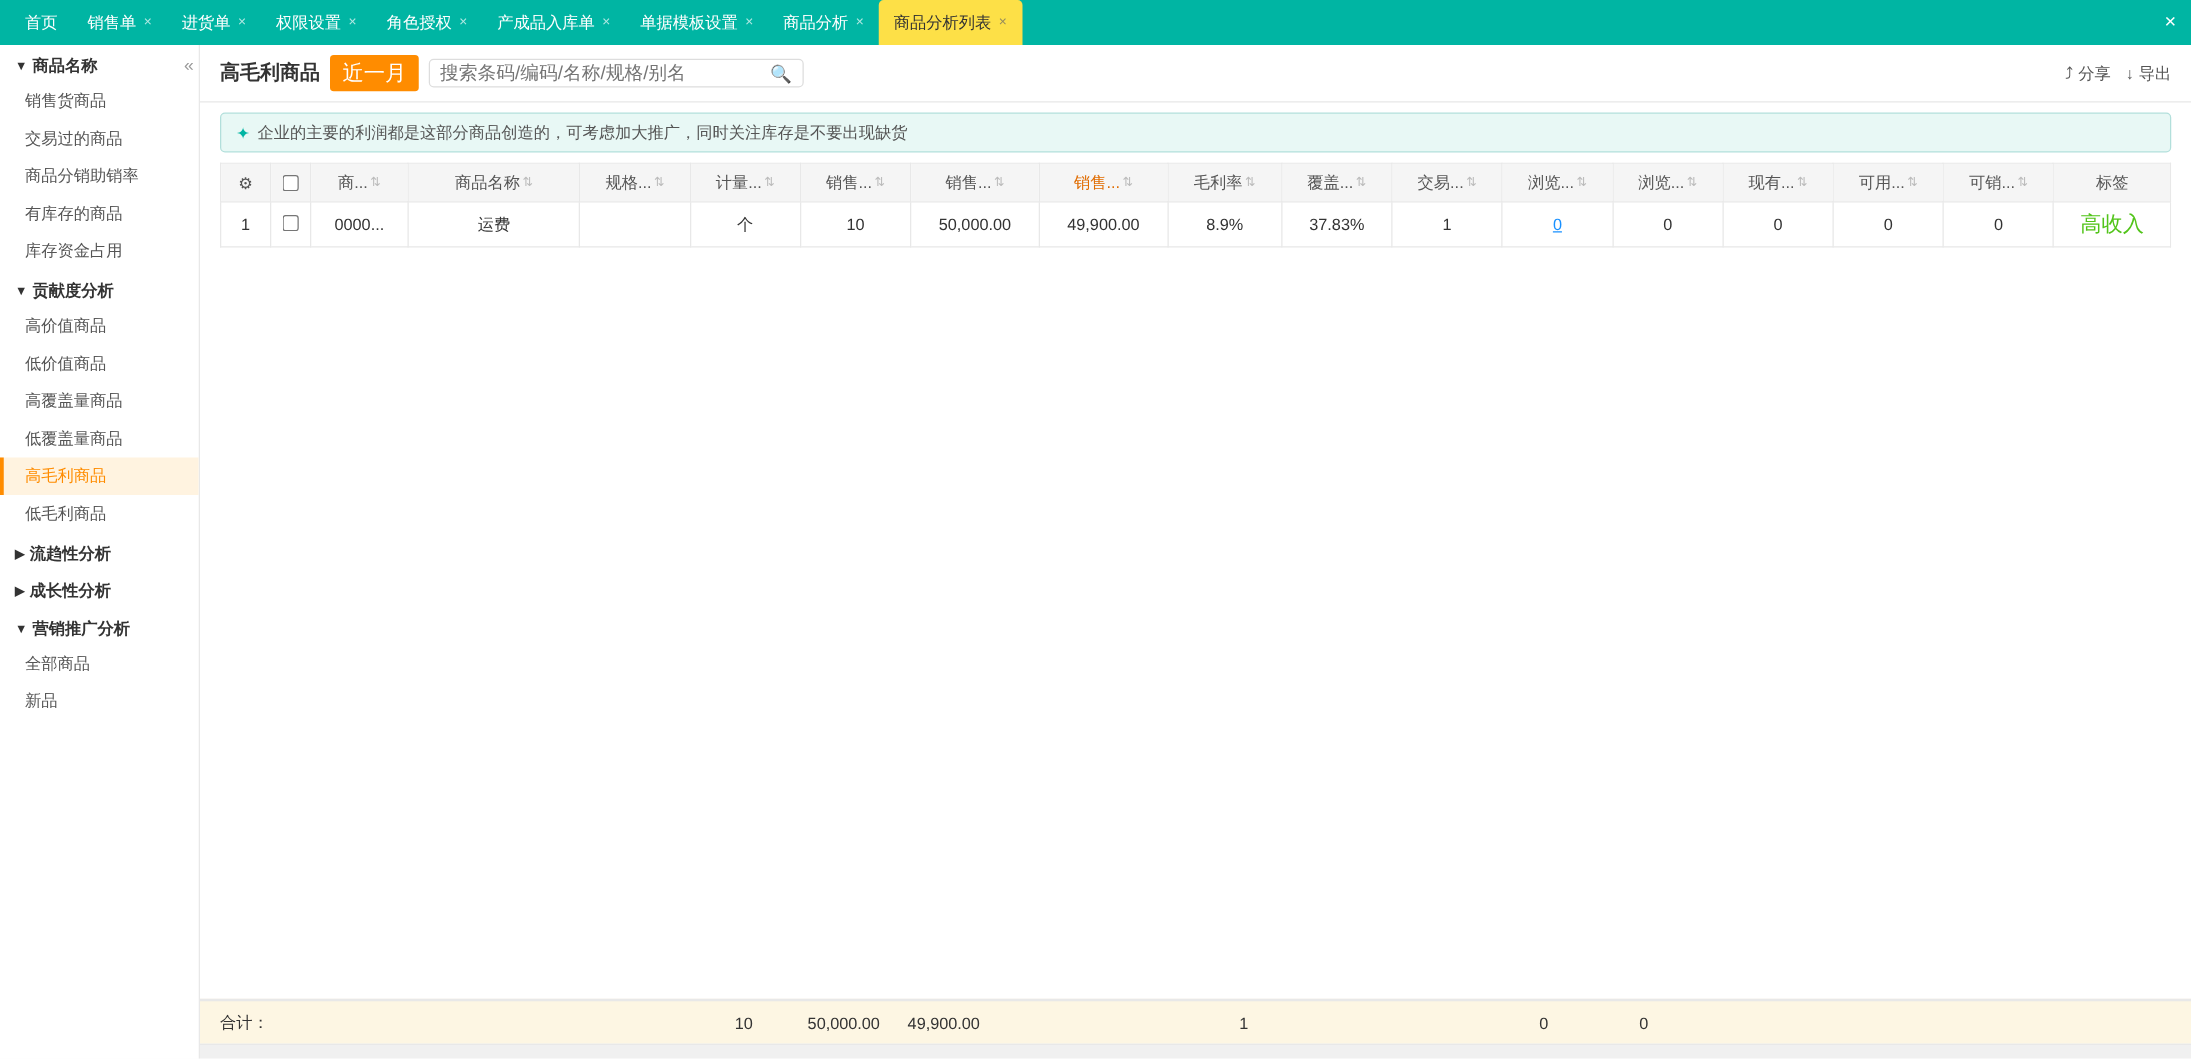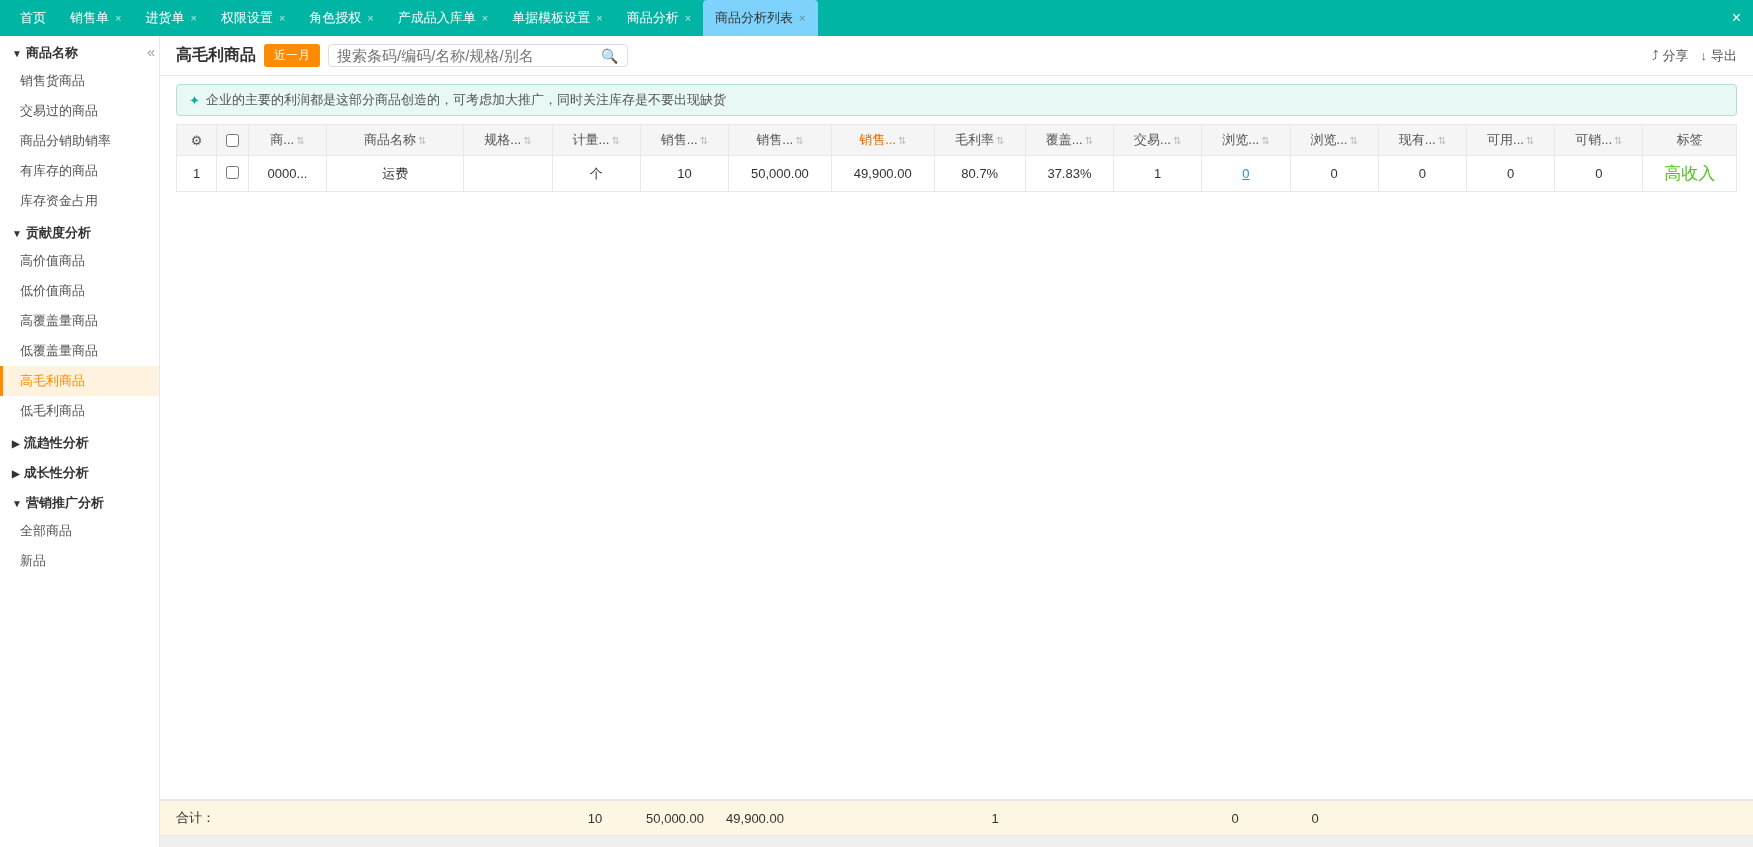--- a/index.html
+++ b/index.html
@@ -20,21 +20,21 @@
       height: 36px;
       display: flex;
       align-items: center;
       cursor: pointer;
       white-space: nowrap;
       font-size: 13px;
       color: white;
       position: relative;
     }
     .top-nav .nav-item.active {
-      background: #7dd3fc;
+      background: #fde047;
       color: #333;
       border-radius: 4px 4px 0 0;
     }
     .top-nav .nav-item .close-btn {
       margin-left: 6px;
       font-size: 11px;
       opacity: 0.7;
       cursor: pointer;
     }
     .top-nav .nav-item.active .close-btn { color: #666; }
@@ -124,21 +124,21 @@
       font-weight: bold;
       color: #333;
     }
     .time-filter-btn {
       background: #ff8c00;
       color: white;
       border: none;
       padding: 3px 10px;
       border-radius: 3px;
       cursor: pointer;
-      font-size: 12px;
+      font-size: 17px;
     }
     .search-input-wrap {
       display: flex;
       align-items: center;
       border: 1px solid #ddd;
       border-radius: 4px;
       padding: 2px 8px;
       flex: 1;
       max-width: 300px;
     }
@@ -496,21 +496,21 @@
           <tr>
             <td>1</td>
             <td><input type="checkbox" style=""></td>
             <td>0000...</td>
             <td>运费</td>
             <td></td>
             <td>个</td>
             <td>10</td>
             <td>50,000.00</td>
             <td>49,900.00</td>
-            <td>80.7%</td>
+            <td>8.9%</td>
             <td>37.83%</td>
             <td>1</td>
             <td style="color:#1890ff; text-decoration: underline; cursor:pointer">0</td>
             <td>0</td>
             <td>0</td>
             <td>0</td>
             <td>0</td>
             <td><span class="tag-high">高收入</span></td>
           </tr>
         </tbody>

